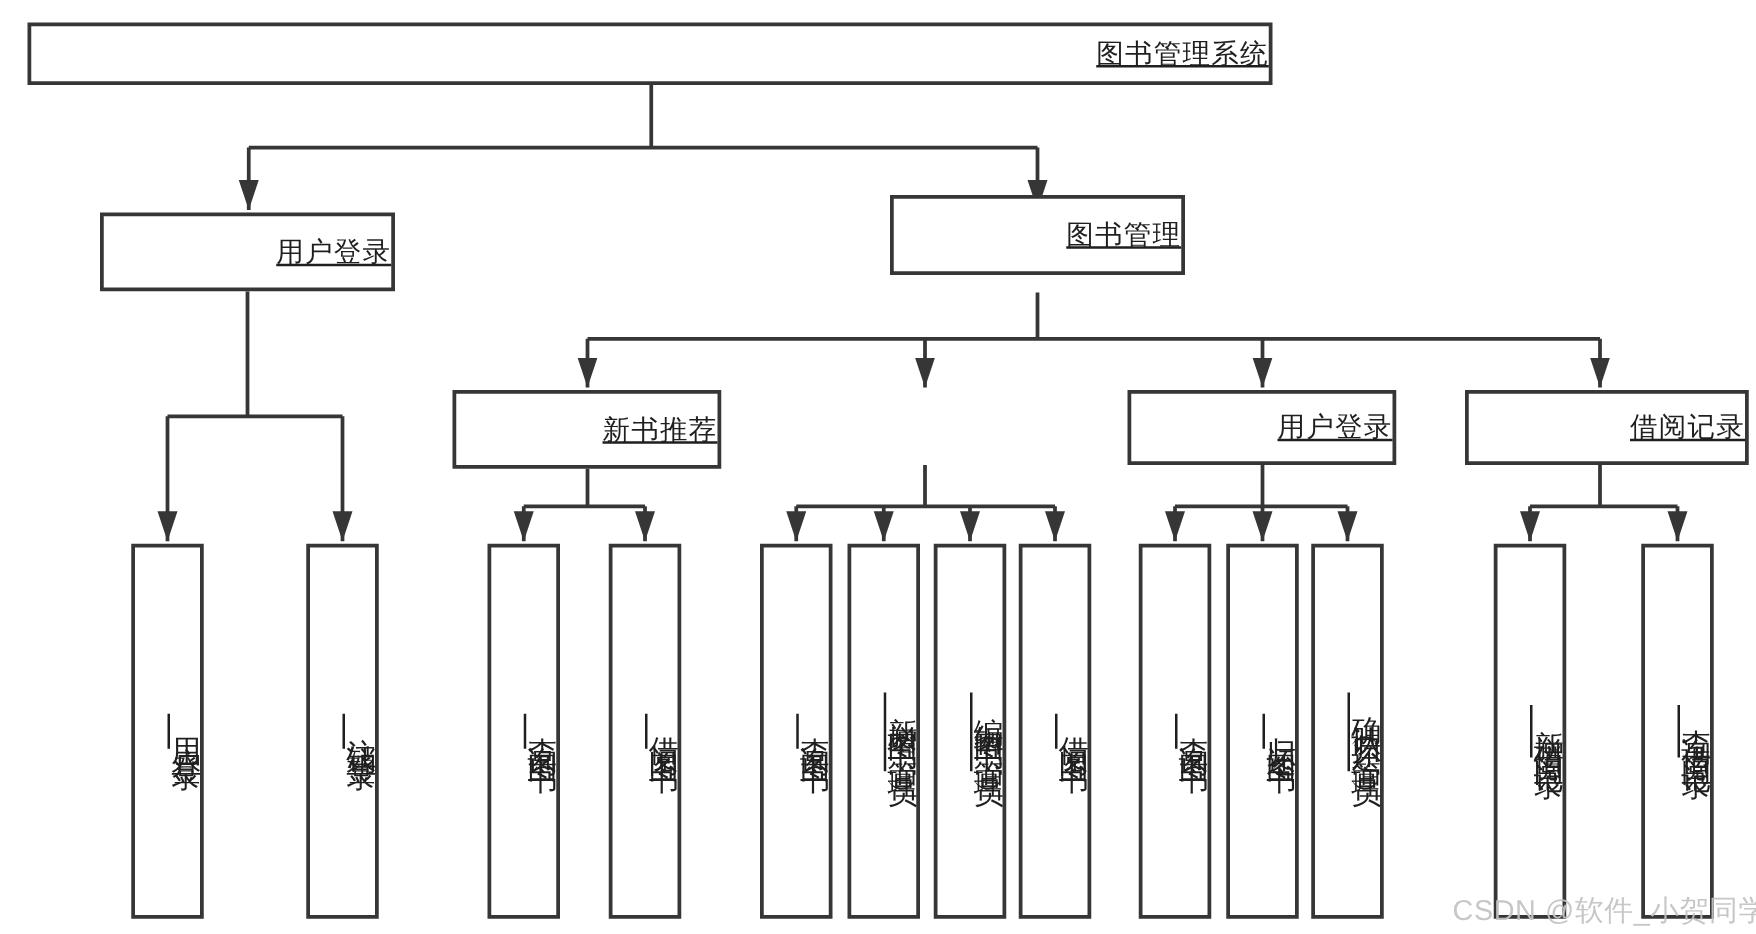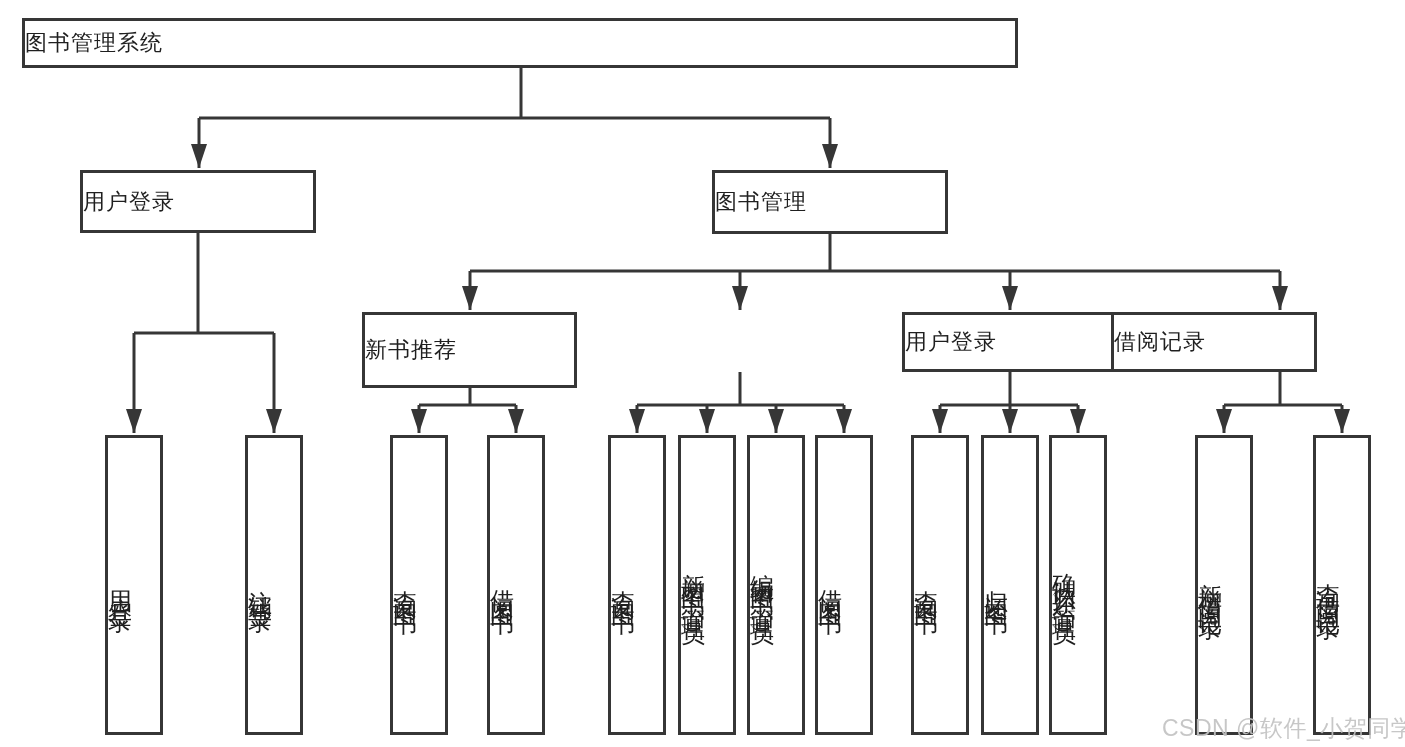--- a/index.html
+++ b/index.html
@@ -19,23 +19,24 @@
   .connectors{
     position:absolute;left:0;top:0;width:1405px;height:747px;
     color:var(--line);
     z-index:1;
   }
   .box{
     position:absolute;
     box-sizing:border-box;
     border:3px solid var(--line);
     background:var(--bg);
-    display:flex;align-items:center;justify-content:flex-start;
+    display:flex;align-items:center;justify-content:flex-end;
     color:var(--text);
     z-index:2;
+    text-decoration:underline;
   }
   .box.h{font-size:22px;letter-spacing:1px;}
   .box.v{width:58px;height:300px;top:435px;}
   .vtext{
     writing-mode:vertical-rl;
     text-orientation:mixed;
     font-size:24px;
     letter-spacing:7px;
     line-height:1;
     white-space:nowrap;
@@ -100,31 +101,31 @@
     </g>
   </svg>
 
   <div class="box h" style="left:22px;top:18px;width:996px;height:50px">
     <span>图书管理系统</span>
   </div>
 
   <div class="box h" style="left:80px;top:170px;width:236px;height:63px">
     <span>用户登录</span>
   </div>
-  <div class="box h" style="left:712px;top:170px;width:236px;height:64px">
+  <div class="box h" style="left:712px;top:156px;width:236px;height:64px">
     <span>图书管理</span>
   </div>
 
-  <div class="box h" style="left:362px;top:312px;width:215px;height:76px">
+  <div class="box h" style="left:362px;top:312px;width:215px;height:63px">
     <span>新书推荐</span>
   </div>
   <div class="box h" style="left:902px;top:312px;width:215px;height:60px">
     <span>用户登录</span>
   </div>
-  <div class="box h" style="left:1111px;top:312px;width:206px;height:60px">
+  <div class="box h" style="left:1172px;top:312px;width:227px;height:60px">
     <span>借阅记录</span>
   </div>
 
   <div class="box v" style="left:105px">
     <span class="vtext">用户登录</span>
   </div>
   <div class="box v" style="left:245px">
     <span class="vtext">注销登录</span>
   </div>
 

